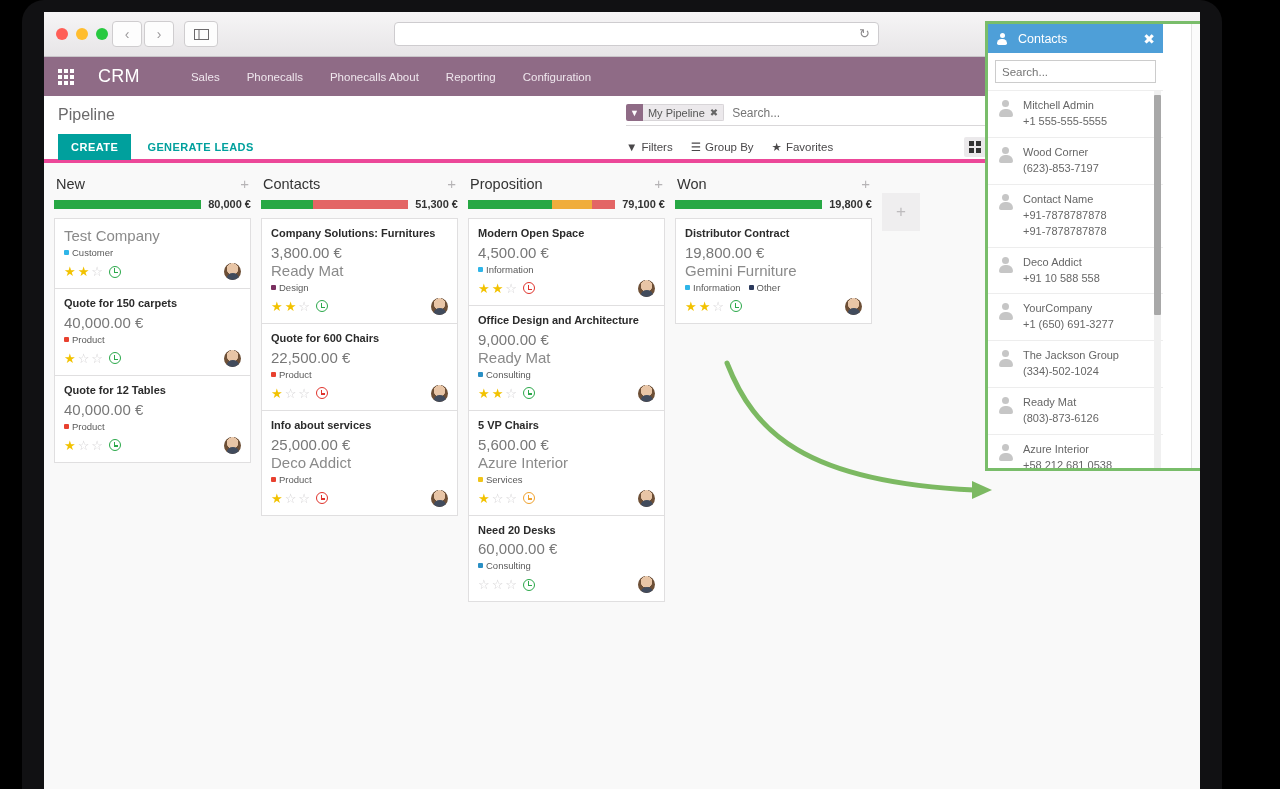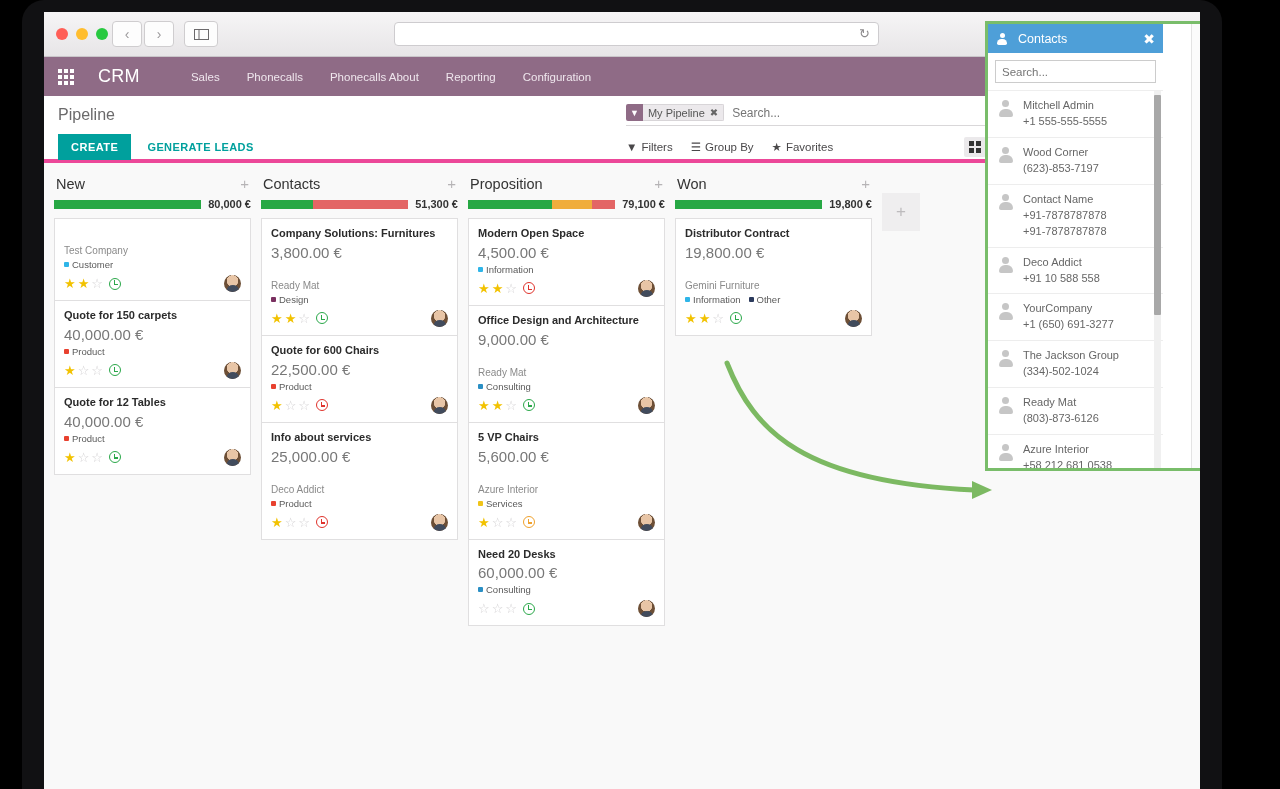--- a/index.html
+++ b/index.html
@@ -145,21 +145,21 @@
   .pbar { flex: 1; height: 9px; display:flex; overflow:hidden; }
   .pseg { height: 100%; }
   .ptotal { font-size: 11px; font-weight: bold; color: #333; white-space:nowrap; }
   .card {
     background: #fff; border: 1px solid #e0dfe0; border-bottom: none;
     padding: 7px 9px 8px 9px; cursor: pointer;
   }
   .card:last-child { border-bottom: 1px solid #e0dfe0; }
   .card-title { font-size: 11px; font-weight: bold; color: #2b2b2b; line-height: 1.35; }
   .card-amount { font-size: 15px; color: #777; margin-top: 3px; }
-  .card-partner { font-size: 10px; color: #8a8a8a; margin-top: 19px; }
+  .card-partner { font-size: 15px; color: #8a8a8a; margin-top: 1px; }
   .card-tags { margin-top: 3px; display:flex; gap: 8px; flex-wrap: wrap; }
   .tag { font-size: 9.5px; color:#5a5a5a; display:flex; align-items:center; gap:3px; }
   .tag .sq { width: 5px; height: 5px; display:inline-block; border-radius:1px; }
   .card-foot { margin-top: 5px; display:flex; align-items:center; }
   .stars { display:flex; gap:2px; align-items:center; }
   .star { font-size: 13px; line-height:1; color: #d3d1d3; }
   .star.on { color: #f2c200; }
   .clock {
     margin-left: 6px; width: 12px; height: 12px; border-radius: 50%;
     border: 1.6px solid #2ba84a; position: relative; display:inline-block;

